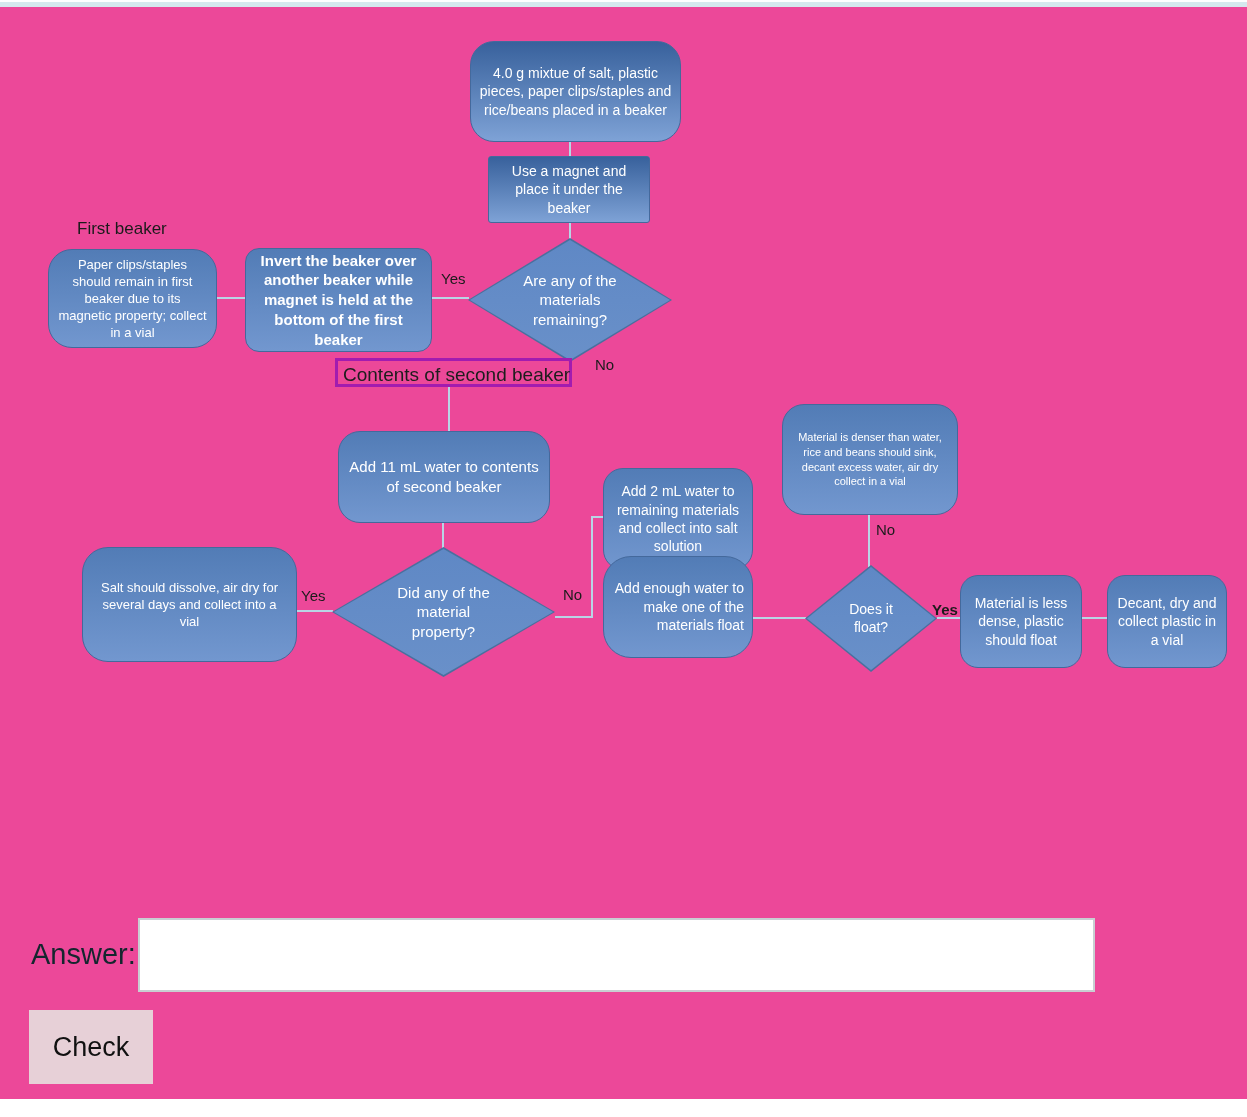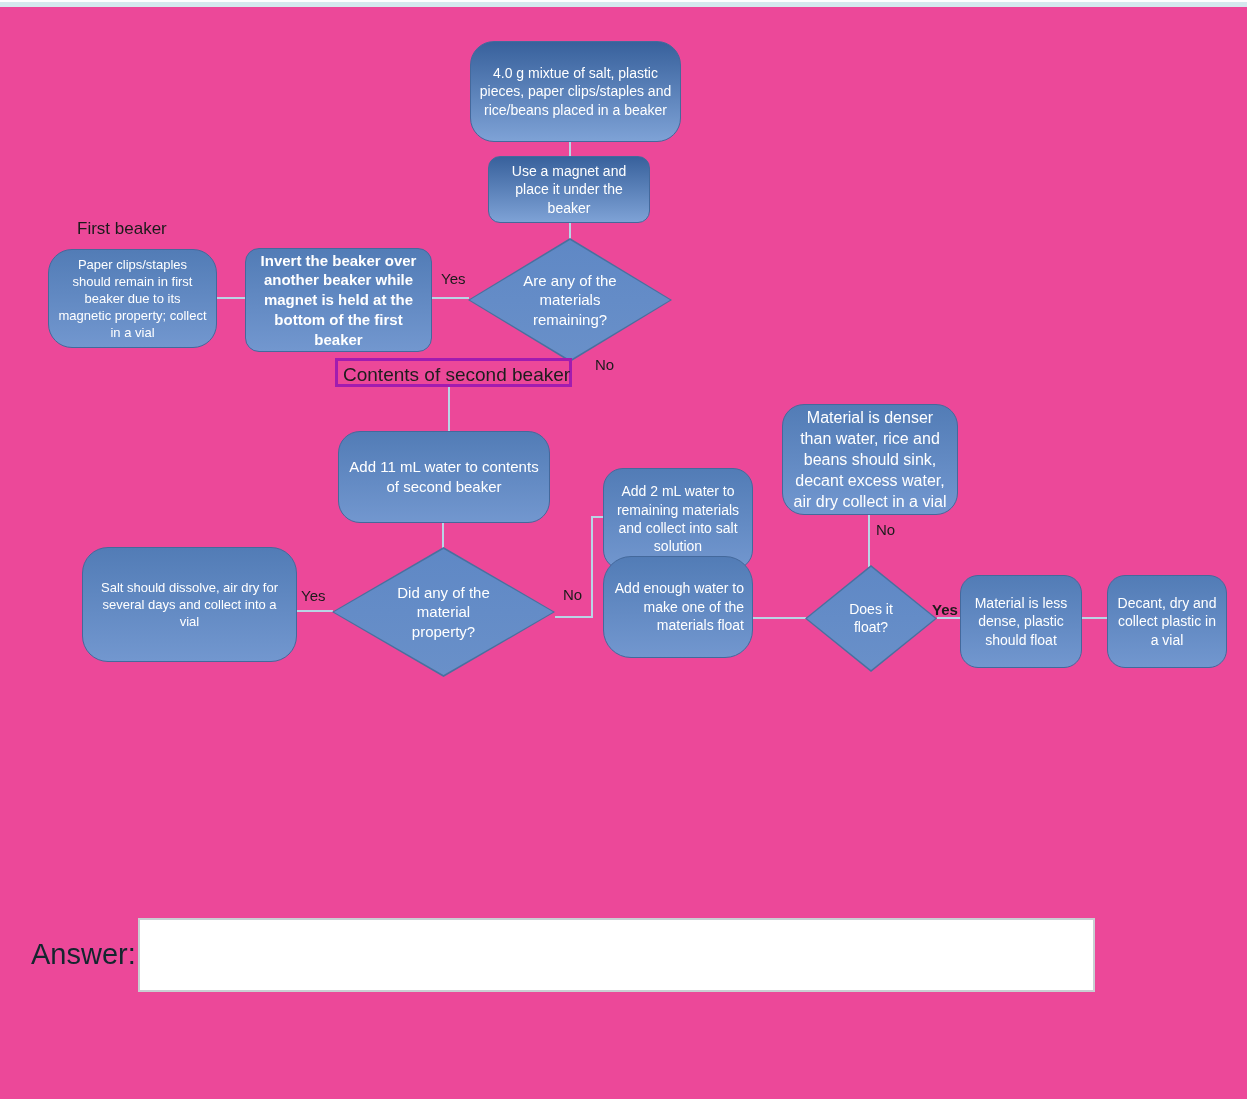--- a/index.html
+++ b/index.html
@@ -99,42 +99,42 @@
     <div class="connector" style="left:593px;top:516px;width:11px;height:2px;"></div>
     <div class="connector" style="left:677px;top:570px;width:2px;height:11px;"></div>
     <div class="connector" style="left:753px;top:617px;width:53px;height:2px;"></div>
     <div class="connector" style="left:868px;top:515px;width:2px;height:52px;"></div>
     <div class="connector" style="left:937px;top:617px;width:24px;height:2px;"></div>
     <div class="connector" style="left:1082px;top:617px;width:26px;height:2px;"></div>
 
     <div class="node strong" style="left:470px;top:41px;width:211px;height:101px;border-radius:24px;font-size:14px;">
       <span>4.0 g mixtue of salt, plastic pieces, paper clips/staples and rice/beans placed in a beaker</span>
     </div>
-    <div class="node strong" style="left:488px;top:156px;width:162px;height:67px;border-radius:12px;font-size:14px;">
+    <div class="node strong" style="left:488px;top:156px;width:162px;height:67px;border-radius:3px;font-size:14px;">
       <span>Use a magnet and place it under the beaker</span>
     </div>
     <div class="node" style="left:245px;top:248px;width:187px;height:104px;border-radius:14px;font-size:15px;font-weight:bold;">
       <span>Invert the beaker over another beaker while magnet is held at the bottom of the first beaker</span>
     </div>
     <div class="node" style="left:48px;top:249px;width:169px;height:99px;border-radius:24px;font-size:13px;">
       <span>Paper clips/staples should remain in first beaker due to its magnetic property; collect in a vial</span>
     </div>
     <div class="node" style="left:338px;top:431px;width:212px;height:92px;border-radius:22px;font-size:15px;">
       <span>Add 11 mL water to contents of second beaker</span>
     </div>
     <div class="node" style="left:82px;top:547px;width:215px;height:115px;border-radius:26px;font-size:13px;">
       <span>Salt should dissolve, air dry for several days and collect into a vial</span>
     </div>
     <div class="node" style="left:603px;top:468px;width:150px;height:102px;border-radius:20px;font-size:14px;">
       <span>Add 2 mL water to remaining materials and collect into salt solution</span>
     </div>
     <div class="node" style="left:603px;top:556px;width:150px;height:102px;border-radius:28px;font-size:14px;text-align:right;">
       <span>Add enough water to make one of the materials float</span>
     </div>
-    <div class="node" style="left:782px;top:404px;width:176px;height:111px;border-radius:22px;font-size:16px;">
+    <div class="node" style="left:782px;top:404px;width:176px;height:111px;border-radius:22px;font-size:11px;">
       <span>Material is denser than water, rice and beans should sink, decant excess water, air dry collect in a vial</span>
     </div>
     <div class="node" style="left:960px;top:575px;width:122px;height:93px;border-radius:18px;font-size:14px;">
       <span>Material is less dense, plastic should float</span>
     </div>
     <div class="node" style="left:1107px;top:575px;width:120px;height:93px;border-radius:18px;font-size:14px;">
       <span>Decant, dry and collect plastic in a vial</span>
     </div>
 
     <div class="diamond" style="left:468px;top:238px;width:204px;height:124px;">
@@ -167,17 +167,18 @@
     <div class="flow-label" style="left:932px;top:601px;font-size:15px;font-weight:bold;">Yes</div>
 
     <div class="flow-label" style="left:77px;top:219px;font-size:17px;">First beaker</div>
     <div class="contents-label">Contents of second beaker</div>
   </div>
 
 
   <div class="answer-label">Answer:</div>
   <input class="answer-input" type="text" value="" style="">
 
+  <button class="check-btn">Check</button>
 
   <div class="bottom-line"></div>
   <div class="bottom-white"></div>
   <div class="corner-circle"></div>
 </div>
 
 </body></html>

